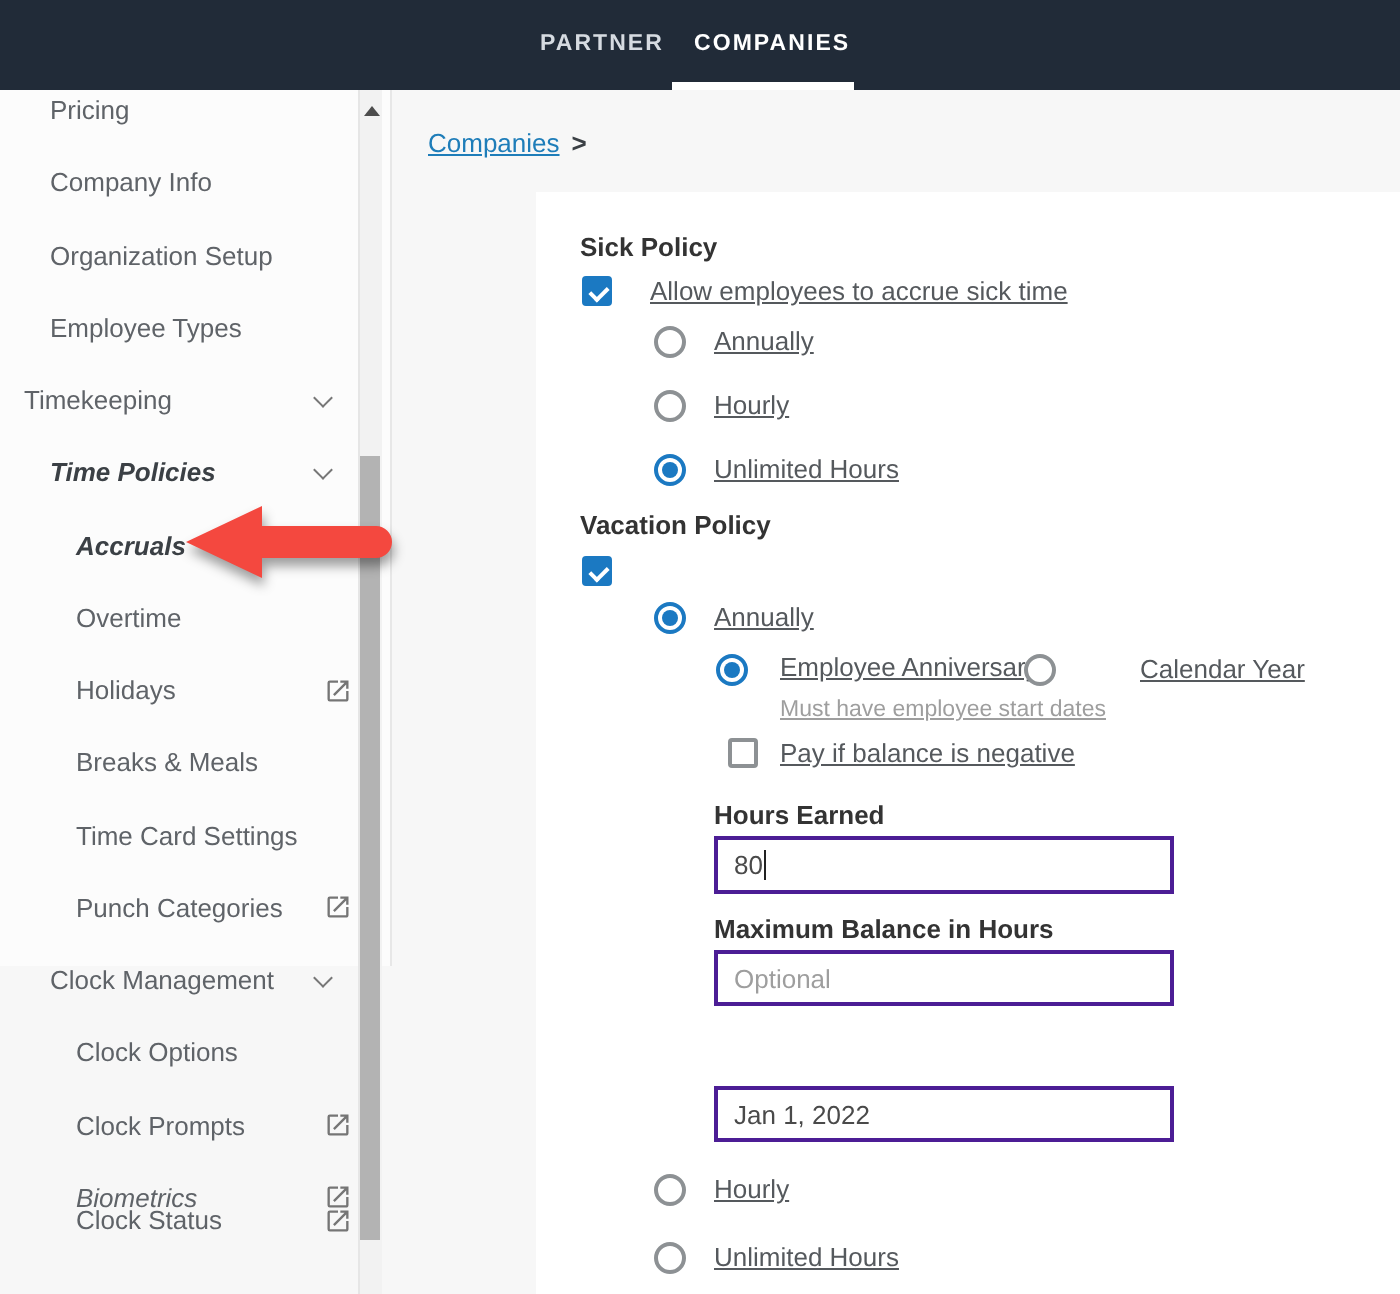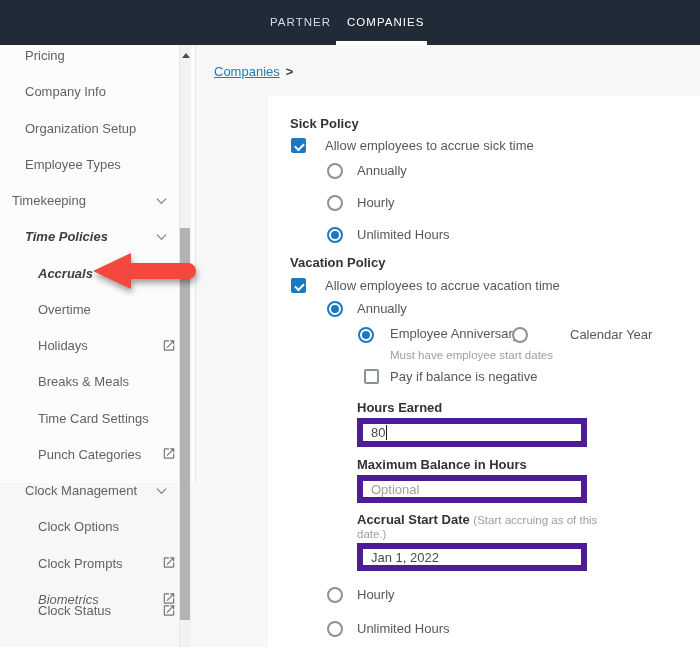--- a/index.html
+++ b/index.html
@@ -4,21 +4,21 @@
 <style>
   * { margin:0; padding:0; box-sizing:border-box; }
   html,body { width:700px; height:647px; overflow:hidden; }
   body {
     font-family:"Liberation Sans","DejaVu Sans",sans-serif;
     background:#f7f7f7; position:relative; color:#4a4a4a;
   }
   
   .topbar { position:absolute; left:0; top:0; width:700px; height:45px;
     background:var(--c-topbar,#212b38); z-index:30; }
-  .tab { position:absolute; top:16px; font-size:11.5px; font-weight:400;
+  .tab { position:absolute; top:16px; font-size:11.5px; font-weight:700;
     letter-spacing:.09em; color:#d6dbe1; cursor:pointer; }
   .tab.active { color:#ffffff; }
   .tab-indicator { position:absolute; left:336px; top:41px; width:91px; height:4px;
     background:#ffffff; }
   
   .sidebar { position:absolute; left:0; top:45px; width:196px; height:438px;
     background:#fcfcfc; border-right:1px solid #e7e7e7; z-index:5; }
   .side-item { position:absolute; transform:translateY(-50%); font-size:13px;
     color:#5f6368; white-space:nowrap; cursor:pointer; }
   .side-item.bold { color:#3b4045; font-weight:700;font-style:italic; }
@@ -43,41 +43,41 @@
     display:flex; gap:6px; align-items:baseline; z-index:10; }
   .bc-link { color:var(--c-link,#1e7db9); text-decoration:underline; cursor:pointer; }
   .bc-sep { color:#3b4045; font-weight:700; }
   .bc-cur { color:#2f3337; font-weight:700; }
   
   .panel { position:absolute; left:268px; top:96px; width:432px; height:551px;
     background:#ffffff; z-index:10; }
   .sec-title { position:absolute; font-size:13px; font-weight:700; color:#333;
     line-height:15px; white-space:nowrap; }
   .lbl { position:absolute; font-size:13px; color:#55595d; line-height:16px;
-    white-space:nowrap; }
+    white-space:nowrap;text-decoration:underline; }
   .flabel { position:absolute; font-size:13px; font-weight:700; color:#333;
     line-height:15px; white-space:nowrap;text-align:right; }
   .note { color:#9e9e9e; font-weight:400; font-size:11.5px; }
   .wrapblock { position:absolute; font-size:13px; line-height:14px; }
   
   .cb { position:absolute; width:15px; height:15px; background:#fff;
     border:2px solid #8d9194; border-radius:2px; cursor:pointer; }
   .cb.checked { background:var(--c-blue,#1b79c2); border-color:var(--c-blue,#1b79c2); }
   .cb.checked::after { content:""; position:absolute; left:2px; top:2.5px;
     width:7px; height:4px; border-left:2px solid #fff; border-bottom:2px solid #fff;
     transform:rotate(-45deg); }
   
   .radio { position:absolute; width:16px; height:16px; border:2px solid #8d9194;
     border-radius:50%; background:#fff; cursor:pointer; }
   .radio.sel { border-color:var(--c-blue,#1b79c2); }
   .radio.sel::after { content:""; position:absolute; inset:2px; border-radius:50%;
     background:var(--c-blue,#1b79c2); }
   
   .tinput { position:absolute; width:230px; height:29px; background:#fff;
-    border:6px solid #4c1d95; padding:0 8px; display:flex; align-items:center;
+    border:2px solid #4c1d95; padding:0 8px; display:flex; align-items:center;
     font-size:13px; color:#4a4a4a; cursor:text; }
   .tinput.ph { color:#9e9e9e; }
   .caret { width:1px; height:15px; background:#222; margin-left:1px; }
 </style>
 </head>
 <body>
 
 <header class="topbar">
   <span class="tab" style="left:270px;">PARTNER</span>
   <span class="tab active" style="left:347px;">COMPANIES</span>
@@ -140,21 +140,20 @@
 
   <div class="radio" style="left:59px; top:99px;"></div>
   <div class="lbl" style="left:89px; top:99px;">Hourly</div>
 
   <div class="radio sel" style="left:59px; top:131px;"></div>
   <div class="lbl" style="left:89px; top:131px;">Unlimited Hours</div>
 
   <div class="sec-title" style="left:22px; top:159px;">Vacation Policy</div>
 
   <div class="cb checked" style="left:23px; top:182px;"></div>
-  <div class="lbl" style="left:57px; top:182px;">Allow employees to accrue vacation time</div>
 
   <div class="radio sel" style="left:59px; top:205px;"></div>
   <div class="lbl" style="left:89px; top:205px;">Annually</div>
 
   <div class="radio sel" style="left:90px; top:231px;"></div>
   <div class="lbl" style="left:122px; top:230px;">Employee Anniversary</div>
   <div class="lbl note" style="left:122px; top:251px;text-align:right;">Must have employee start dates</div>
 
   <div class="radio" style="left:244px; top:231px;"></div>
   <div class="lbl" style="left:302px; top:231px;">Calendar Year</div>
@@ -166,24 +165,20 @@
   <div class="tinput" style="left:89px; top:322px;">
     <span>80</span>
     <span class="caret"></span>
   </div>
 
   <div class="flabel" style="left:89px; top:361px;">Maximum Balance in Hours</div>
   <div class="tinput ph" style="left:89px; top:379px; height:28px;">
     <span>Optional</span>
   </div>
 
-  <div class="wrapblock" style="left:89px; top:417px; width:252px;">
-    <b style="color:#333;">Accrual Start Date</b>
-    <span class="note">(Start accruing as of this date.)</span>
-  </div>
   <div class="tinput" style="left:89px; top:447px; height:28px;">
     <span>Jan 1, 2022</span>
   </div>
 
   <div class="radio" style="left:59px; top:491px;"></div>
   <div class="lbl" style="left:89px; top:491px;">Hourly</div>
 
   <div class="radio" style="left:59px; top:525px;"></div>
   <div class="lbl" style="left:89px; top:525px;">Unlimited Hours</div>
 </main>

